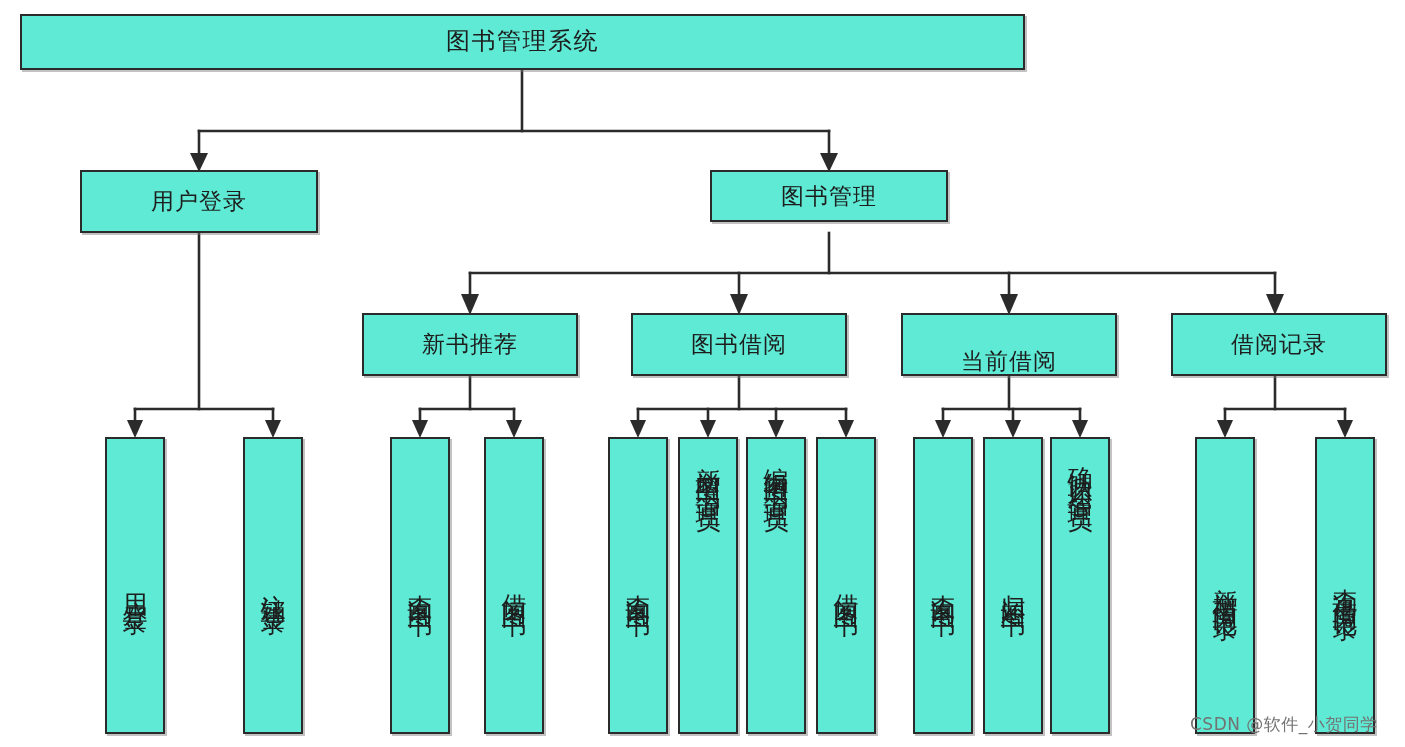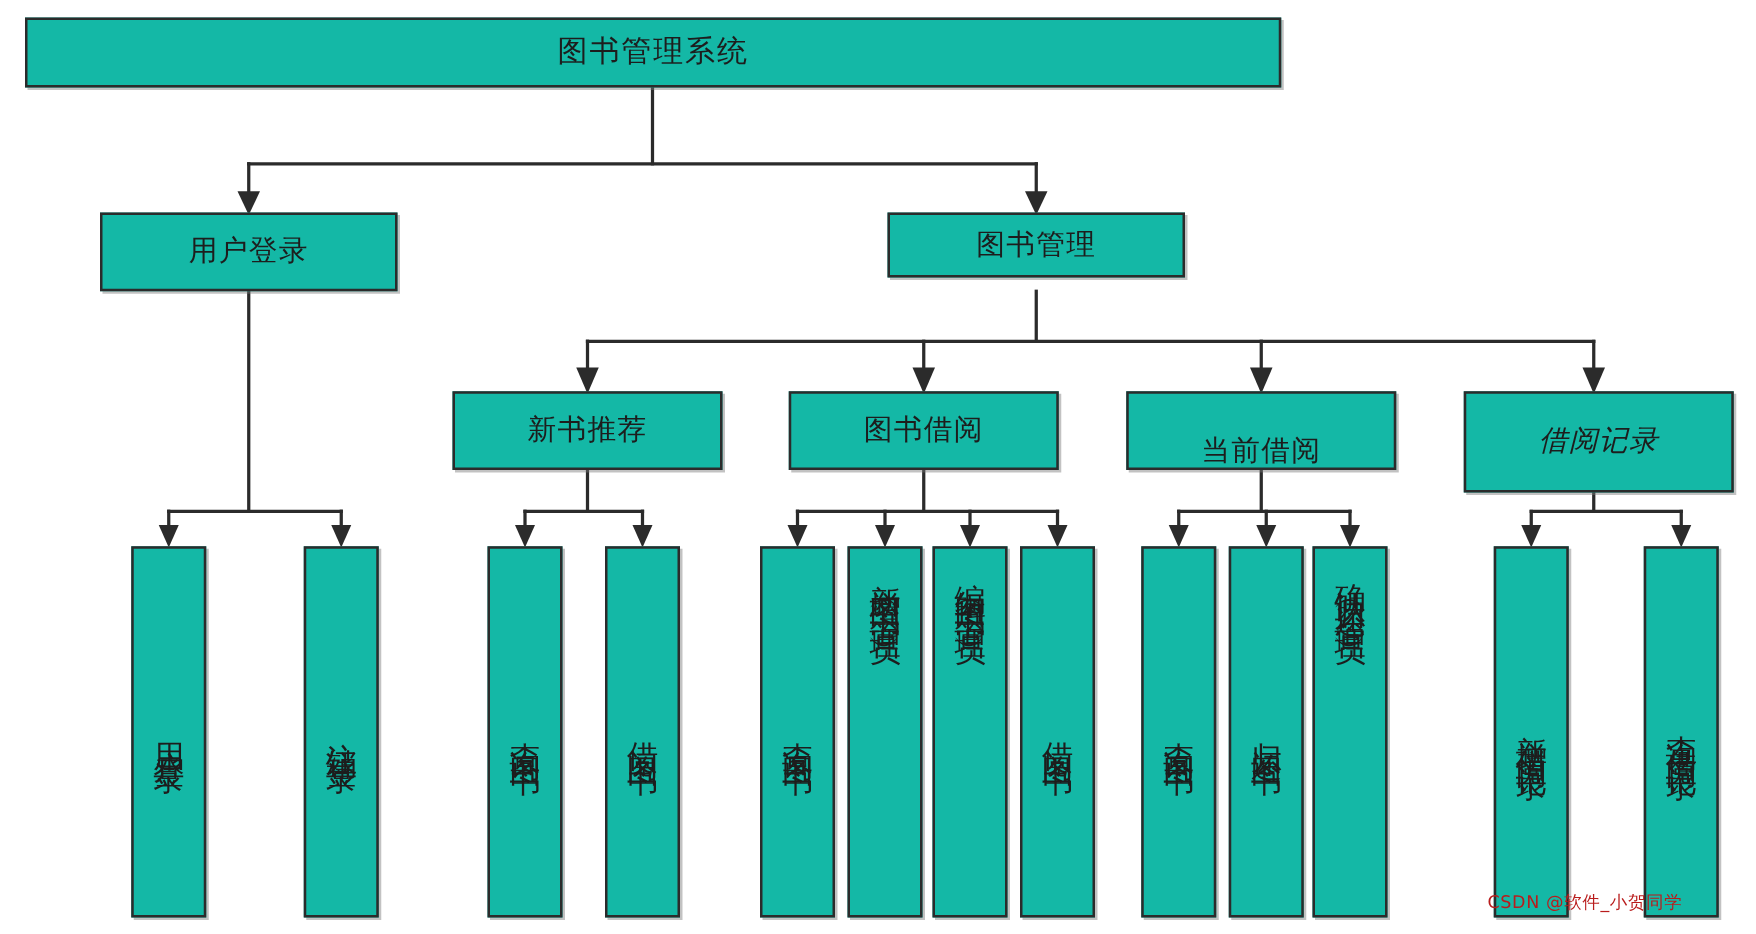--- a/index.html
+++ b/index.html
@@ -22,21 +22,21 @@
     position: absolute;
     left: 0;
     top: 0;
     width: 1405px;
     height: 747px;
     pointer-events: none;
   }
   .node {
     position: absolute;
     box-sizing: border-box;
-    background: #14b8a6;
+    background: #5eead4;
     border: 2px solid #2b2b2b;
     box-shadow: 2px 2px 0 rgba(120,120,120,0.45);
     display: flex;
     align-items: center;
     justify-content: center;
     color: #1d1d1d;
   }
   .node-label {
     display: block;
     text-align: center;
@@ -66,22 +66,22 @@
     white-space: nowrap;
     transform: none;
   }
   
   .node.vert.center-text {
     align-items: center;
     padding-top: 0;
   }
   .watermark {
     position: absolute;
-    font-size: 14px;
-    color: #b91c1c;
+    font-size: 17px;
+    color: #737373;
     letter-spacing: 0.5px;
     white-space: nowrap;
     user-select: none;
   }
 </style>
 </head>
 <body>
 
 <div id="diagram-root">
 
@@ -187,21 +187,21 @@
   </div>
 
   <div class="node horiz" style="left:362px; top:313px; width:216px; height:63px;">
     <span class="node-label">新书推荐</span>
   </div>
 
   <div class="node horiz" style="left:901px; top:313px; width:216px; height:63px;align-items:flex-end;">
     <span class="node-label">当前借阅</span>
   </div>
 
-  <div class="node horiz" style="left:1171px; top:313px; width:216px; height:81px;font-style:italic;">
+  <div class="node horiz" style="left:1171px; top:313px; width:216px; height:63px;">
     <span class="node-label">借阅记录</span>
   </div>
 
   <div class="node vert center-text" style="left:105px; top:437px; width:60px; height:297px;">
     <span class="node-label">用户登录</span>
   </div>
 
   <div class="node vert center-text" style="left:243px; top:437px; width:60px; height:297px;">
     <span class="node-label">注销登录</span>
   </div>

